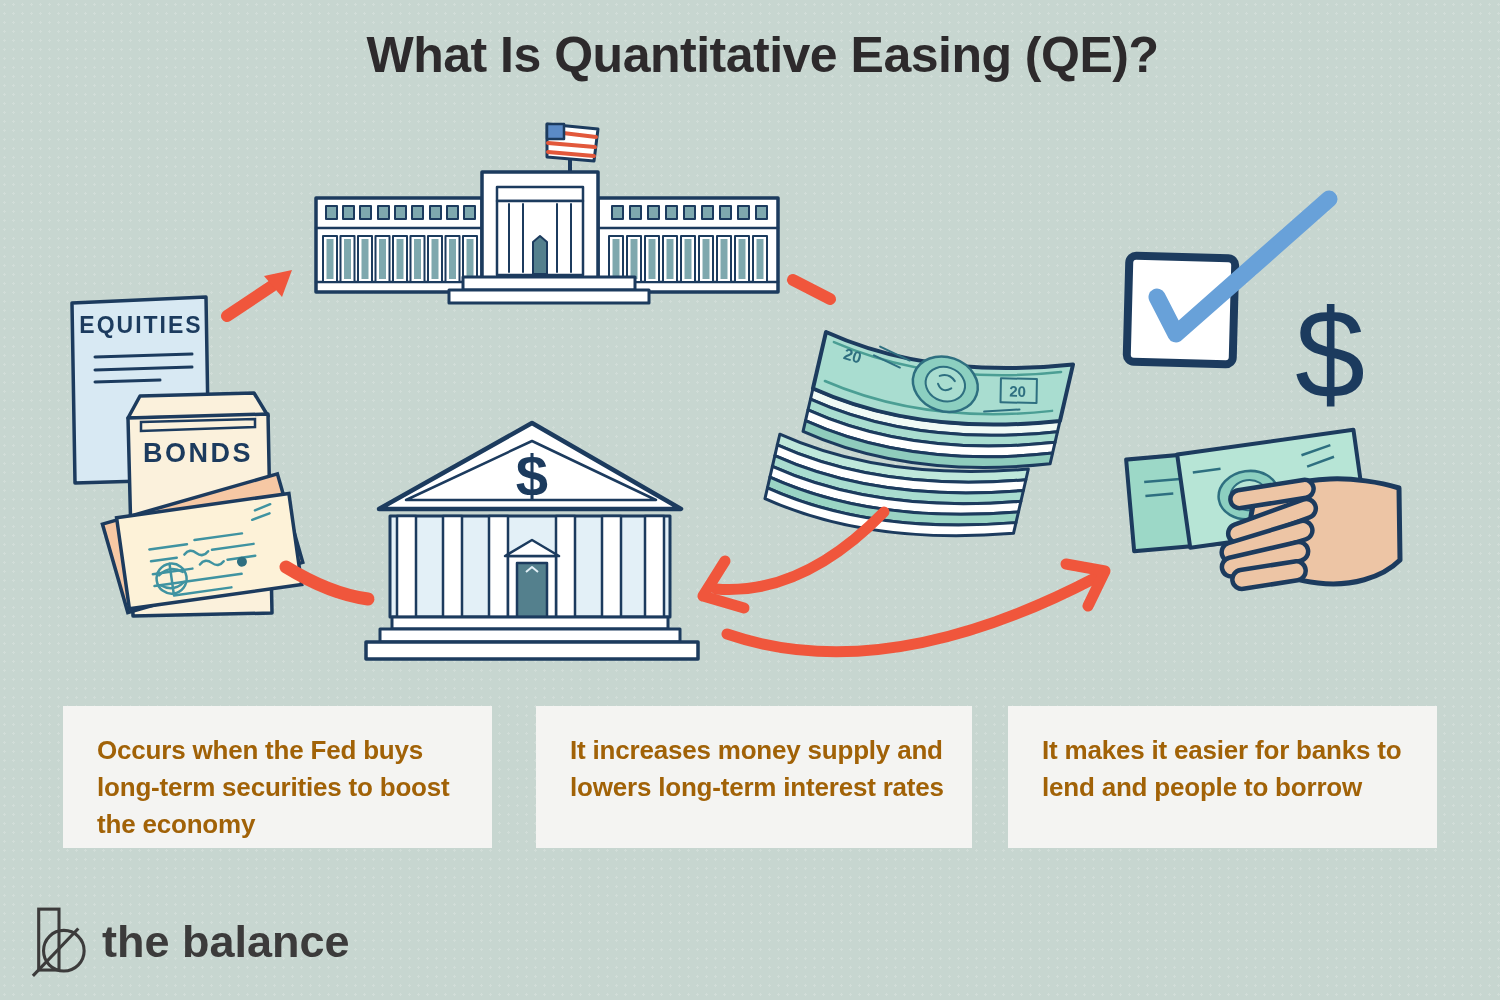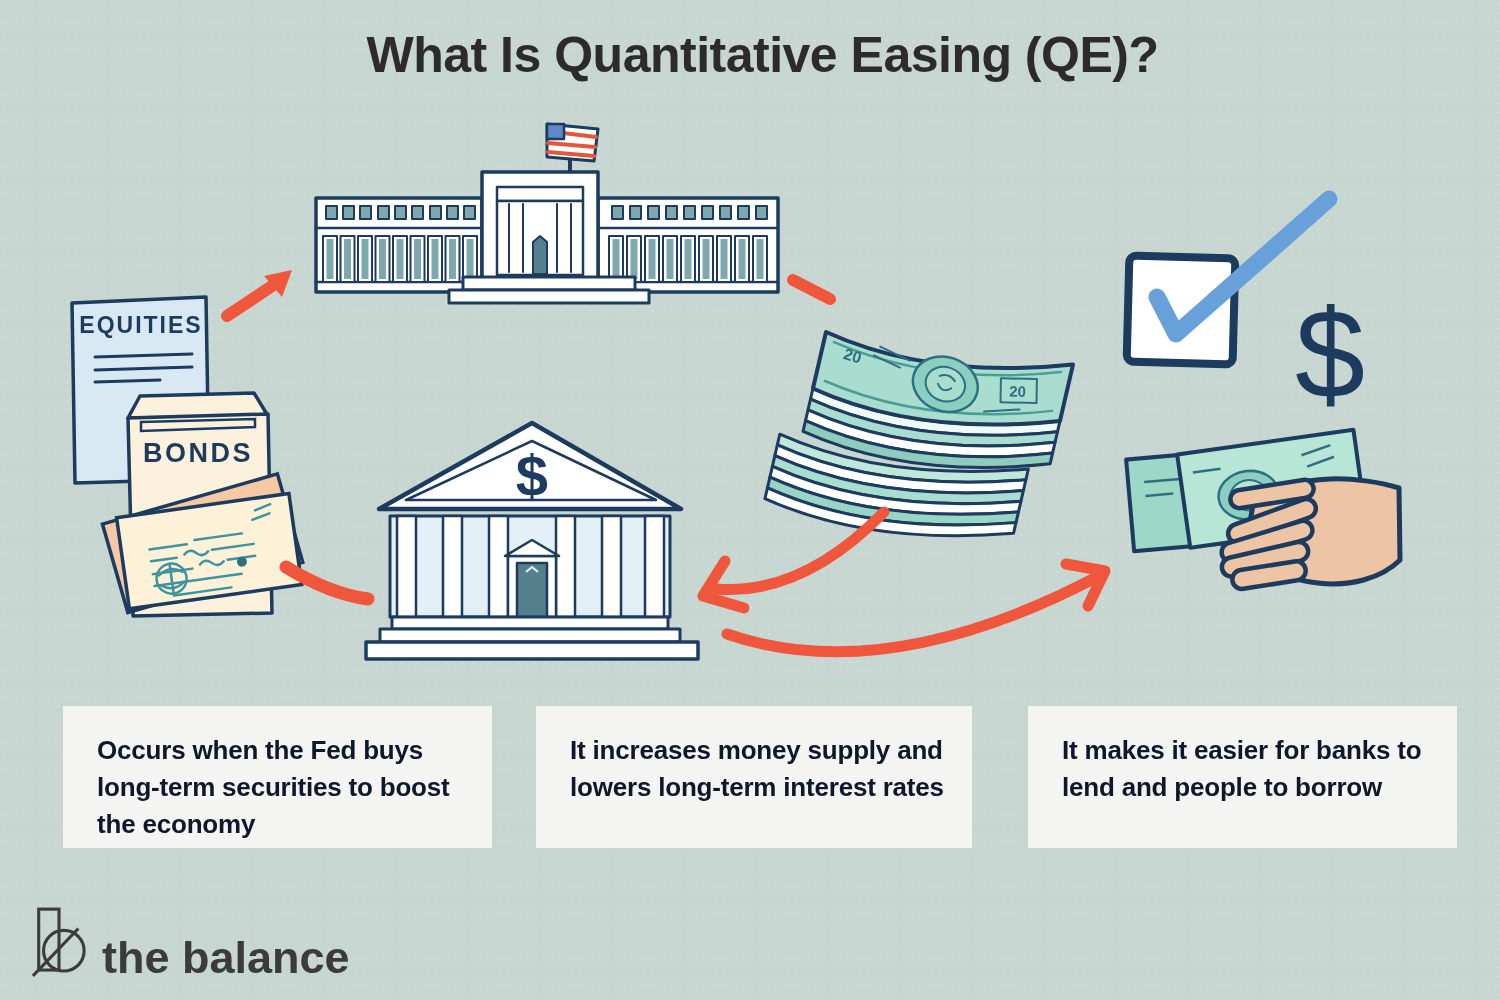--- a/index.html
+++ b/index.html
@@ -18,29 +18,29 @@
   }
   .title{
     position:absolute;top:26px;left:0;right:0;margin:0;
     text-align:center;font-size:50px;font-weight:700;color:#2d2a2c;
     letter-spacing:-0.5px;
   }
   svg.art{position:absolute;left:0;top:0;}
   .callout{
     position:absolute;top:706px;height:142px;background:#f4f4f2;
     box-sizing:border-box;padding:26px 28px 0 34px;
-    font-size:26px;font-weight:700;color:#0f172a;line-height:1.42;
+    font-size:26px;font-weight:700;color:#a16207;line-height:1.42;
     letter-spacing:-0.2px;
   }
   .callout.c1{left:63px;width:429px;}
   .callout.c2{left:536px;width:436px;}
-  .callout.c3{left:1008px;width:429px;margin-left:20px;}
+  .callout.c3{left:1008px;width:429px;}
   .brand{
     position:absolute;left:30px;top:900px;height:84px;
-    display:flex;align-items:flex-end;
+    display:flex;align-items:center;
   }
   .brand-text{
     font-size:45px;font-weight:700;color:#3c3b3b;margin-left:14px;
   }
 </style>
 </head>
 <body>
 
 <div class="canvas">
 

